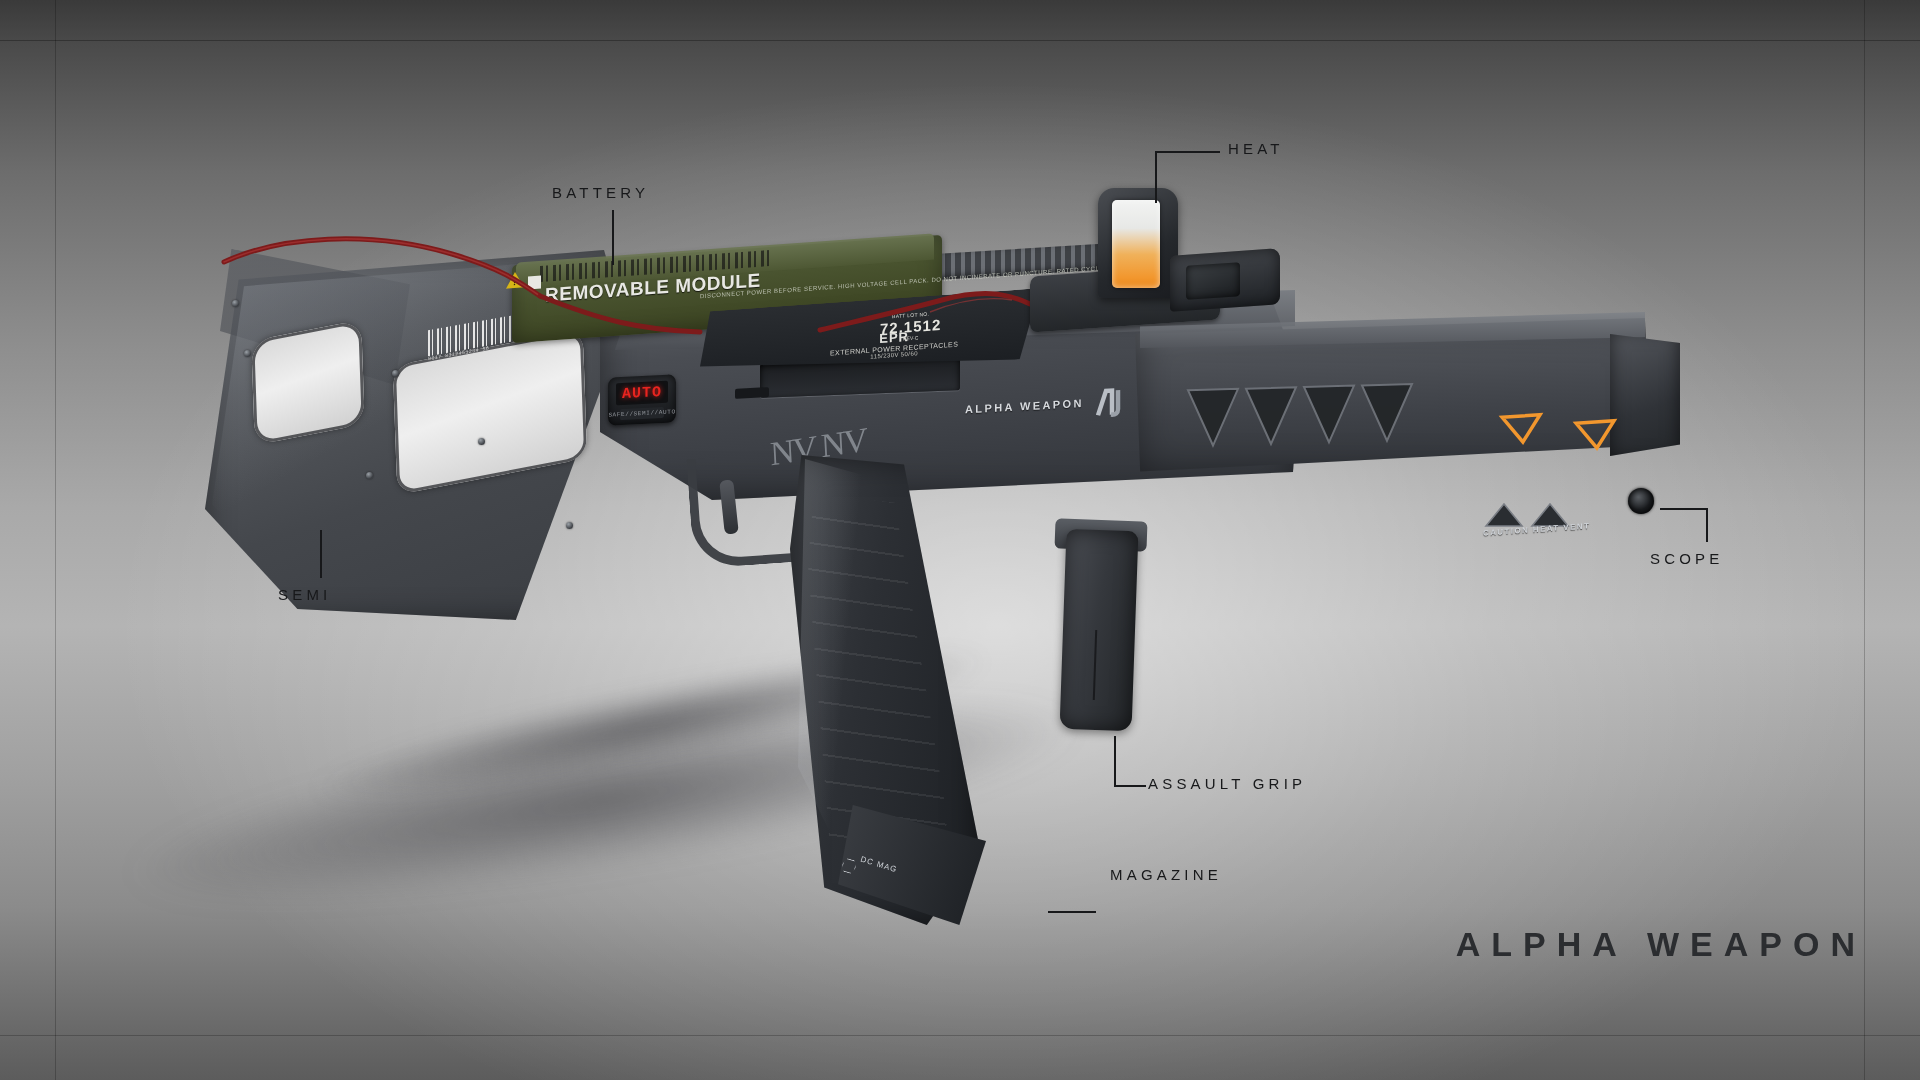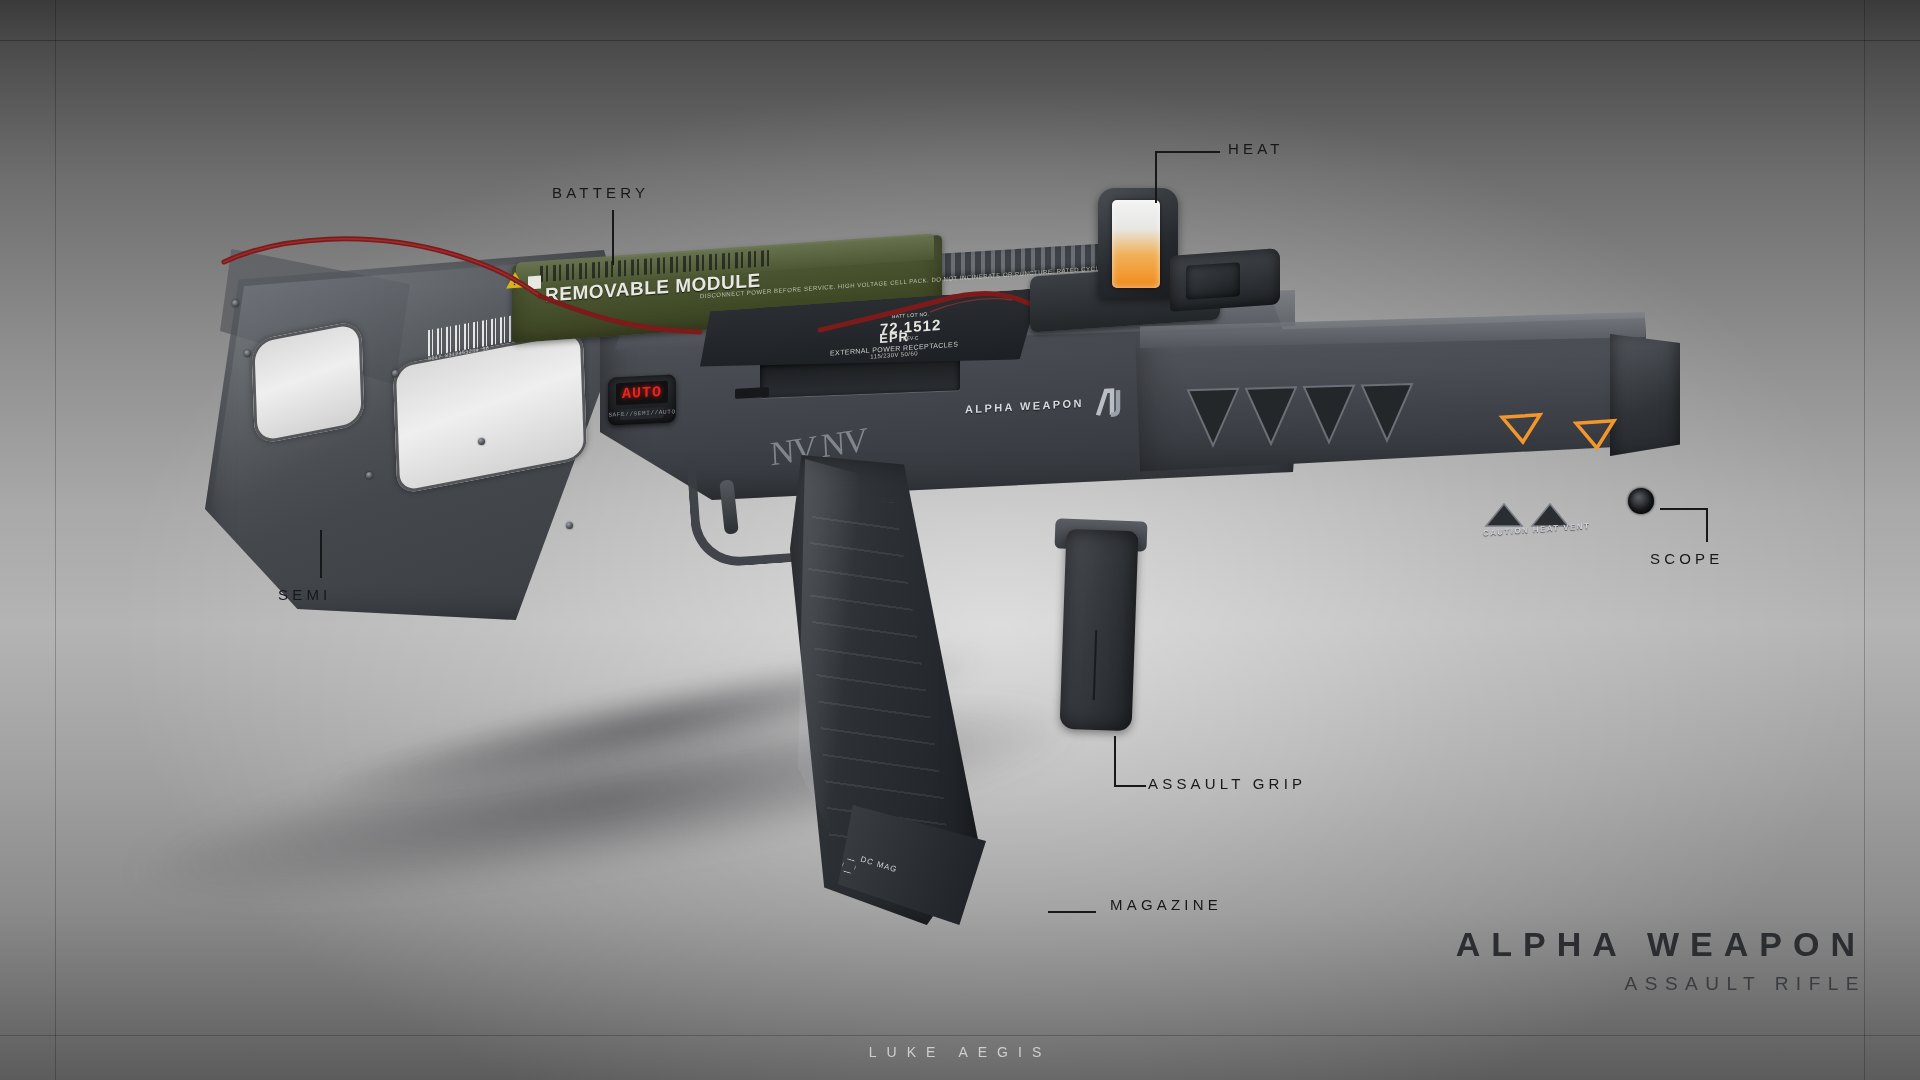--- a/index.html
+++ b/index.html
@@ -356,22 +356,20 @@
   <div class="lead v" style="left:320px;top:530px;height:48px"></div>
 
   <div class="callout" style="left:1650px;top:550px">SCOPE</div>
   <div class="lead h" style="left:1660px;top:508px;width:48px"></div>
   <div class="lead v" style="left:1706px;top:508px;height:34px"></div>
 
   <div class="callout" style="left:1148px;top:775px">ASSAULT GRIP</div>
   <div class="lead h" style="left:1114px;top:785px;width:32px"></div>
   <div class="lead v" style="left:1114px;top:736px;height:51px"></div>
 
-  <div class="callout" style="left:1110px;top:896px">MAGAZINE</div>
+  <div class="callout" style="left:1110px;top:866px">MAGAZINE</div>
   <div class="lead h" style="left:1048px;top:911px;width:48px"></div>
 
   <div class="title">
     <div class="t1">ALPHA WEAPON</div>
-    <div class="t2">ASSAULT RIFLE</div>
   </div>
 
-  <div class="sign">LUKE AEGIS</div>
 </div>
 
 </body></html>

